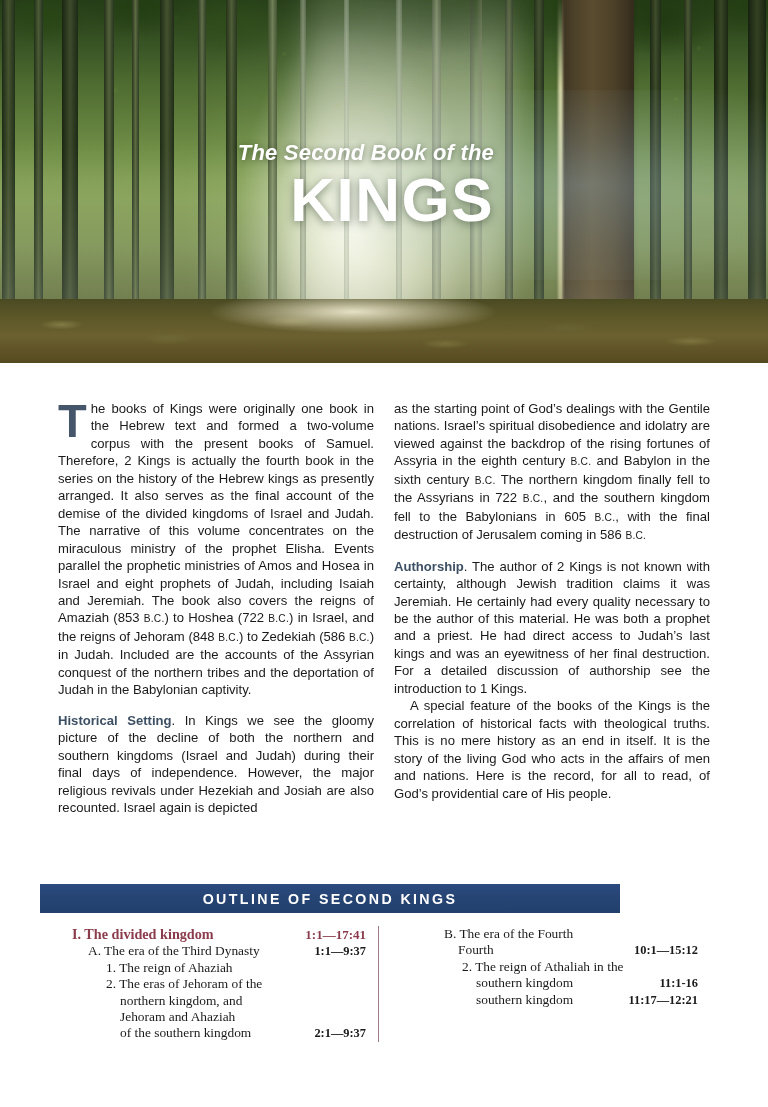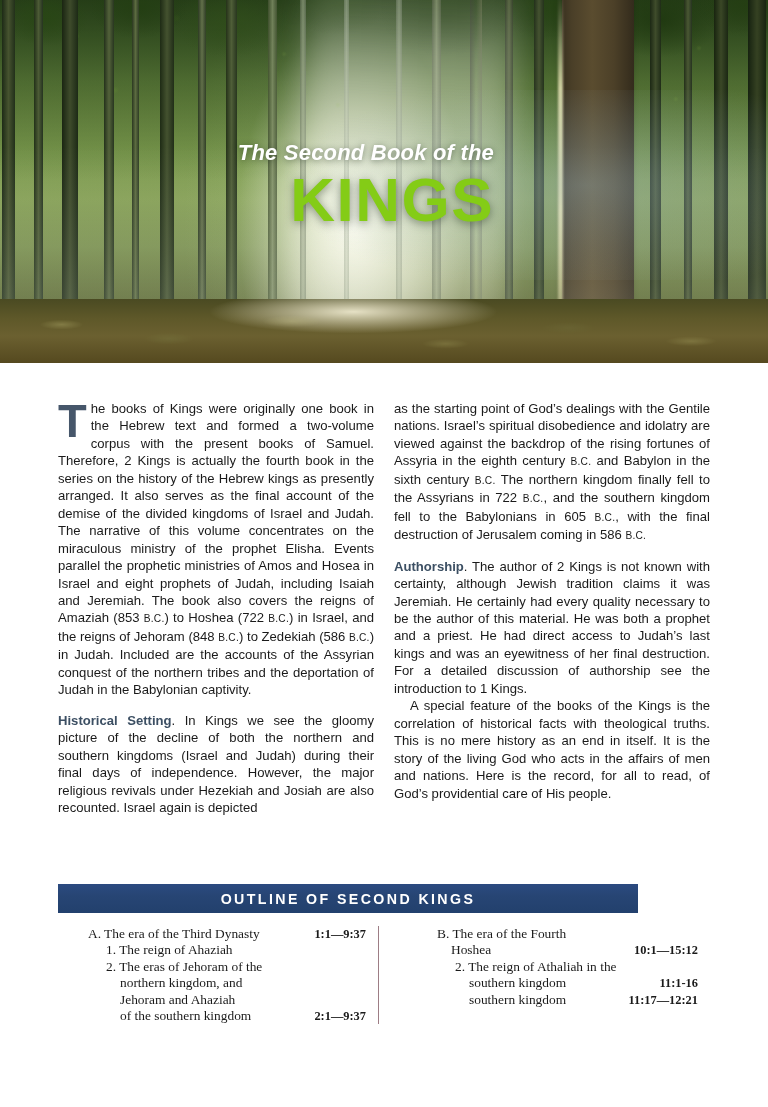--- a/index.html
+++ b/index.html
@@ -176,21 +176,21 @@
     color: #ffffff;
     letter-spacing: 0.2px;
     text-shadow: 0 1px 6px rgba(30,45,25,0.55);
     white-space: nowrap;
     text-align: right;
   }
   .title-main {
     font-weight: bold;
     font-size: 62px;
     line-height: 0.96;
-    color: #84cc16;
+    color: #ffffff;
     letter-spacing: 1.5px;
     margin-top: 4px;
     text-shadow: 0 2px 10px rgba(30,45,25,0.5);
     white-space: nowrap;
   }
 
   
   .body-wrap {
     position: absolute;
     top: 400px;
@@ -234,21 +234,21 @@
   }
 
   .sc {
     font-size: 10.2px;
     letter-spacing: 0.2px;
   }
 
   
   .outline-bar {
     position: absolute;
-    left: 58px;
+    left: 40px;
     top: 884px;
     width: 580px;
     height: 29px;
     background: linear-gradient(to bottom, #2b4a80 0%, #274574 40%, #22406d 100%);
     display: flex;
     align-items: center;
     justify-content: center;
   }
   .outline-bar-text {
     color: #ffffff;
@@ -264,21 +264,21 @@
     top: 926px;
     width: 652px;
     display: flex;
   }
   .outline-col {
     width: 320px;
     font-family: "Liberation Serif", serif;
   }
   .outline-col.left { padding-right: 12px; }
   .outline-col.right {
-    padding-left: 28px;
+    padding-left: 35px;
     border-left: 1.4px solid #9d7d85;
   }
 
   .oline {
     display: flex;
     align-items: baseline;
     font-size: 13.4px;
     line-height: 16.4px;
     color: #1a1a1a;
   }
@@ -377,20 +377,24 @@
 
   </div>
 </div>
 
 <div class="outline-bar">
   <span class="outline-bar-text">OUTLINE OF SECOND KINGS</span>
 </div>
 
 <div class="outline-wrap">
   <div class="outline-col left">
+      <div class="oline lvl-1">
+        <span class="otext">I. The divided kingdom</span>
+        <span class="oref">1:1—17:41</span>
+      </div>
       <div class="oline lvl-2">
         <span class="otext">A. The era of the Third Dynasty</span>
         <span class="oref">1:1—9:37</span>
       </div>
       <div class="oline lvl-3">
         <span class="otext">1. The reign of Ahaziah</span>
         <span class="oref"></span>
       </div>
       <div class="oline lvl-3">
         <span class="otext">2. The eras of Jehoram of the</span>
@@ -408,21 +412,21 @@
         <span class="otext">of the southern kingdom</span>
         <span class="oref">2:1—9:37</span>
       </div>
     </div>
   <div class="outline-col right">
       <div class="oline lvl-2">
         <span class="otext">B. The era of the Fourth</span>
         <span class="oref"></span>
       </div>
       <div class="oline lvl-2b">
-        <span class="otext">Hoshea</span>
+        <span class="otext">Fourth</span>
         <span class="oref">10:1—15:12</span>
       </div>
       <div class="oline lvl-3">
         <span class="otext">2. The reign of Athaliah in the</span>
         <span class="oref"></span>
       </div>
       <div class="oline lvl-3b">
         <span class="otext">southern kingdom</span>
         <span class="oref">11:1-16</span>
       </div>

